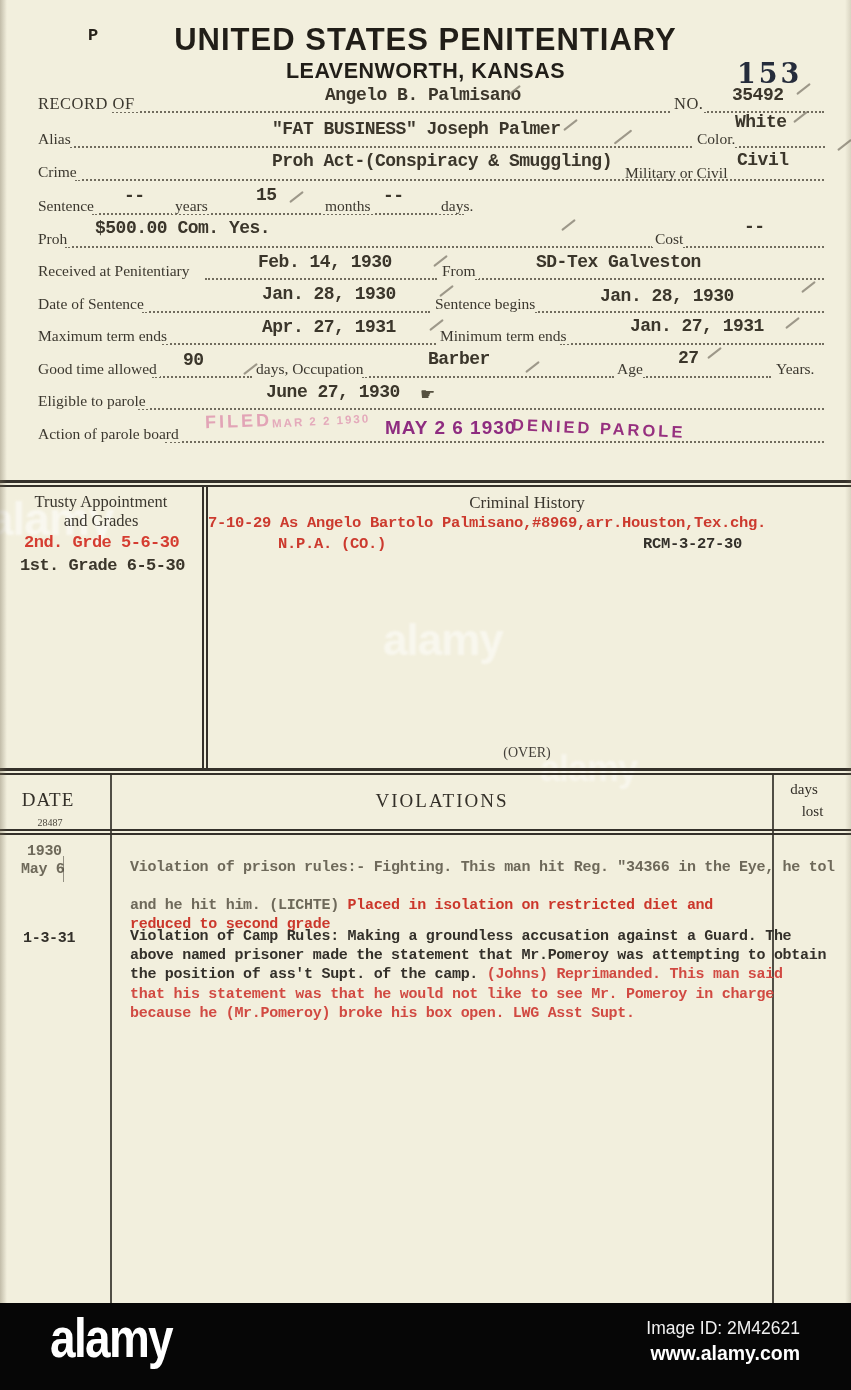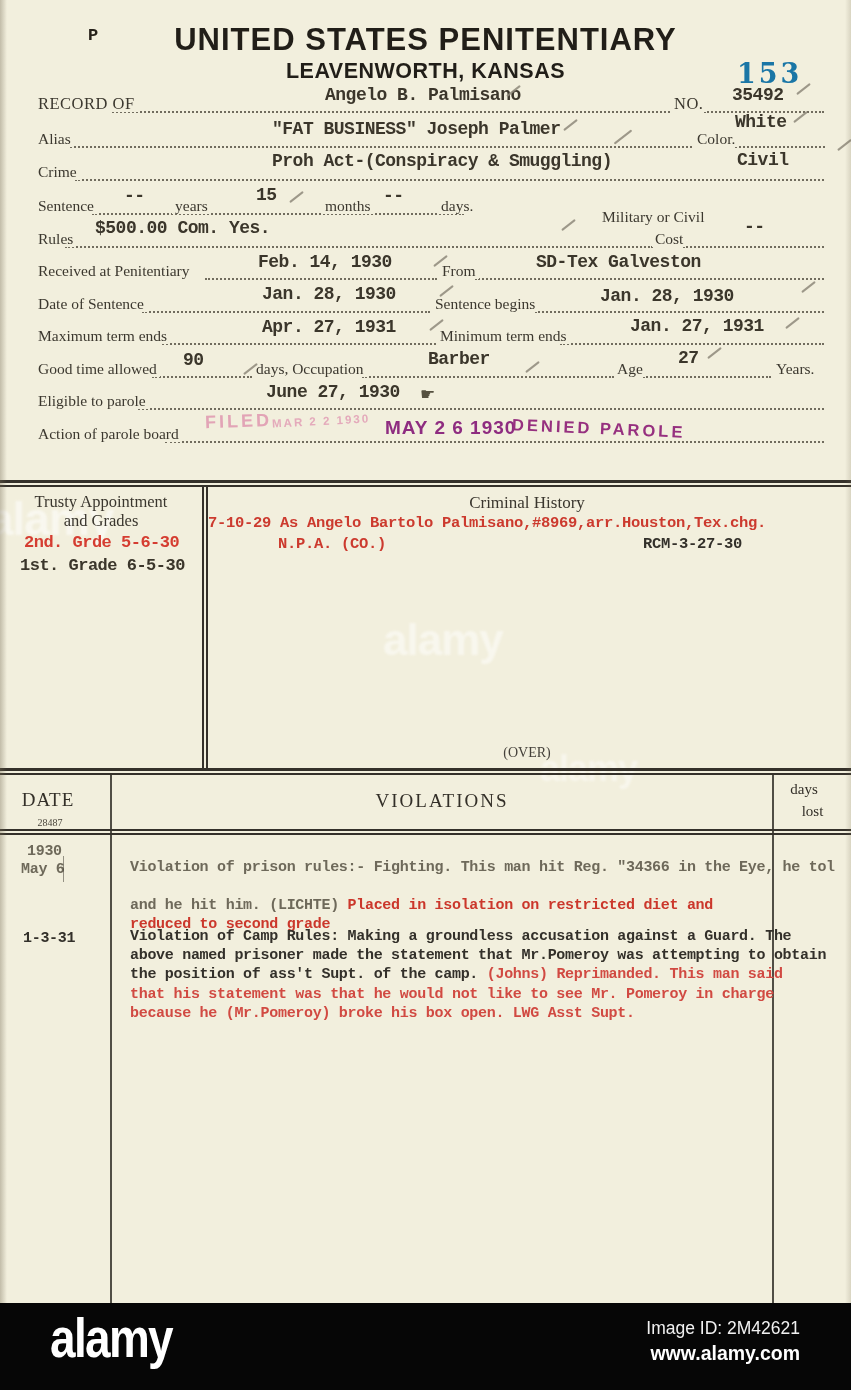--- a/index.html
+++ b/index.html
@@ -54,21 +54,21 @@
 
 <div class="paper">
 
   <div class="wm" style="left:-12px; top:492px; font-size:46px;">alamy</div>
   <div class="wm" style="left:383px; top:615px; font-size:44px; opacity:.5;">alamy</div>
   <div class="wm" style="left:540px; top:748px; font-size:36px; opacity:.45;">alamy</div>
 
   <div class="typed" style="left:88px; top:26px; font-size:17px; color:#27221a;">P</div>
   <div class="title" style="top:22px; font-size:31px; letter-spacing:1px;">UNITED STATES PENITENTIARY</div>
   <div class="title" style="top:59px; font-size:21.5px; letter-spacing:.5px;">LEAVENWORTH, KANSAS</div>
-  <div class="abs" style="left:737px; top:58px; font-family:'DejaVu Serif', serif; font-weight:bold; font-size:27px; color:#0369a1; letter-spacing:3px; opacity:.9;">153</div>
+  <div class="abs" style="left:737px; top:58px; font-family:'DejaVu Serif', serif; font-weight:bold; font-size:27px; color:#0f172a; letter-spacing:3px; opacity:.9;">153</div>
 
   <div class="leader" style="left:112px; top:111px; width:558px;"></div>
   <div class="leader" style="left:704px; top:111px; width:120px;"></div>
   <div class="lbl caps" style="left:35px; top:95px;">RECORD OF</div>
   <div class="lbl caps" style="left:671px; top:95px;">NO.</div>
   <div class="typed" style="left:325px; top:85px;">Angelo B. Palmisano</div>
   <div class="typed" style="left:732px; top:85px;">35492</div>
   <div class="tick" style="left:505px; top:90px;"></div>
   <div class="tick" style="left:795px; top:88px;"></div>
 
@@ -77,38 +77,38 @@
   <div class="lbl" style="left:35px; top:130px;">Alias</div>
   <div class="lbl" style="left:694px; top:130px;">Color.</div>
   <div class="typed" style="left:272px; top:119px;">"FAT BUSINESS" Joseph Palmer</div>
   <div class="typed" style="left:735px; top:112px;">White</div>
   <div class="tick" style="left:562px; top:124px;"></div>
   <div class="tick" style="left:612px; top:136px; width:22px;"></div>
   <div class="tick" style="left:792px; top:116px;"></div>
 
   <div class="leader" style="left:75px; top:179px; width:749px;"></div>
   <div class="lbl" style="left:35px; top:163px;">Crime</div>
-  <div class="lbl" style="left:599px; top:164px; background:transparent;margin-top:44px;">Military or Civil</div>
+  <div class="lbl" style="left:622px; top:164px; background:transparent;">Military or Civil</div>
   <div class="typed" style="left:272px; top:151px;">Proh Act-(Conspiracy &amp; Smuggling)</div>
   <div class="typed" style="left:737px; top:150px;">Civil</div>
   <div class="tick" style="left:836px; top:144px;"></div>
 
   <div class="leader" style="left:92px; top:213px; width:372px;"></div>
   <div class="lbl" style="left:35px; top:197px;">Sentence</div>
   <div class="lbl" style="left:172px; top:197px;">years</div>
   <div class="lbl" style="left:322px; top:197px;">months</div>
   <div class="lbl" style="left:438px; top:197px;">days.</div>
   <div class="typed" style="left:124px; top:186px;">--</div>
   <div class="typed" style="left:256px; top:185px;">15</div>
   <div class="typed" style="left:383px; top:186px;">--</div>
   <div class="tick" style="left:288px; top:196px;"></div>
 
   <div class="leader" style="left:65px; top:246px; width:588px;"></div>
   <div class="leader" style="left:683px; top:246px; width:141px;"></div>
-  <div class="lbl" style="left:35px; top:230px;">Rules</div>
+  <div class="lbl" style="left:35px; top:230px;">Proh</div>
   <div class="lbl" style="left:652px; top:230px;">Cost</div>
   <div class="typed" style="left:95px; top:218px;">$500.00 Com. Yes.</div>
   <div class="typed" style="left:744px; top:217px;">--</div>
   <div class="tick" style="left:560px; top:224px;"></div>
 
   <div class="leader" style="left:205px; top:278px; width:232px;"></div>
   <div class="leader" style="left:475px; top:278px; width:349px;"></div>
   <div class="lbl" style="left:35px; top:262px;">Received at Penitentiary</div>
   <div class="lbl" style="left:439px; top:262px;">From</div>
   <div class="typed" style="left:258px; top:252px;">Feb. 14, 1930</div>

